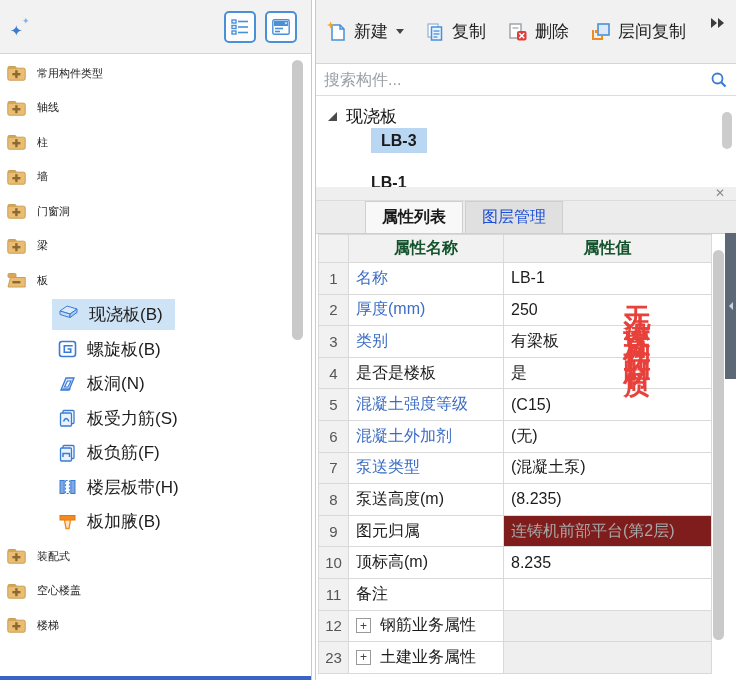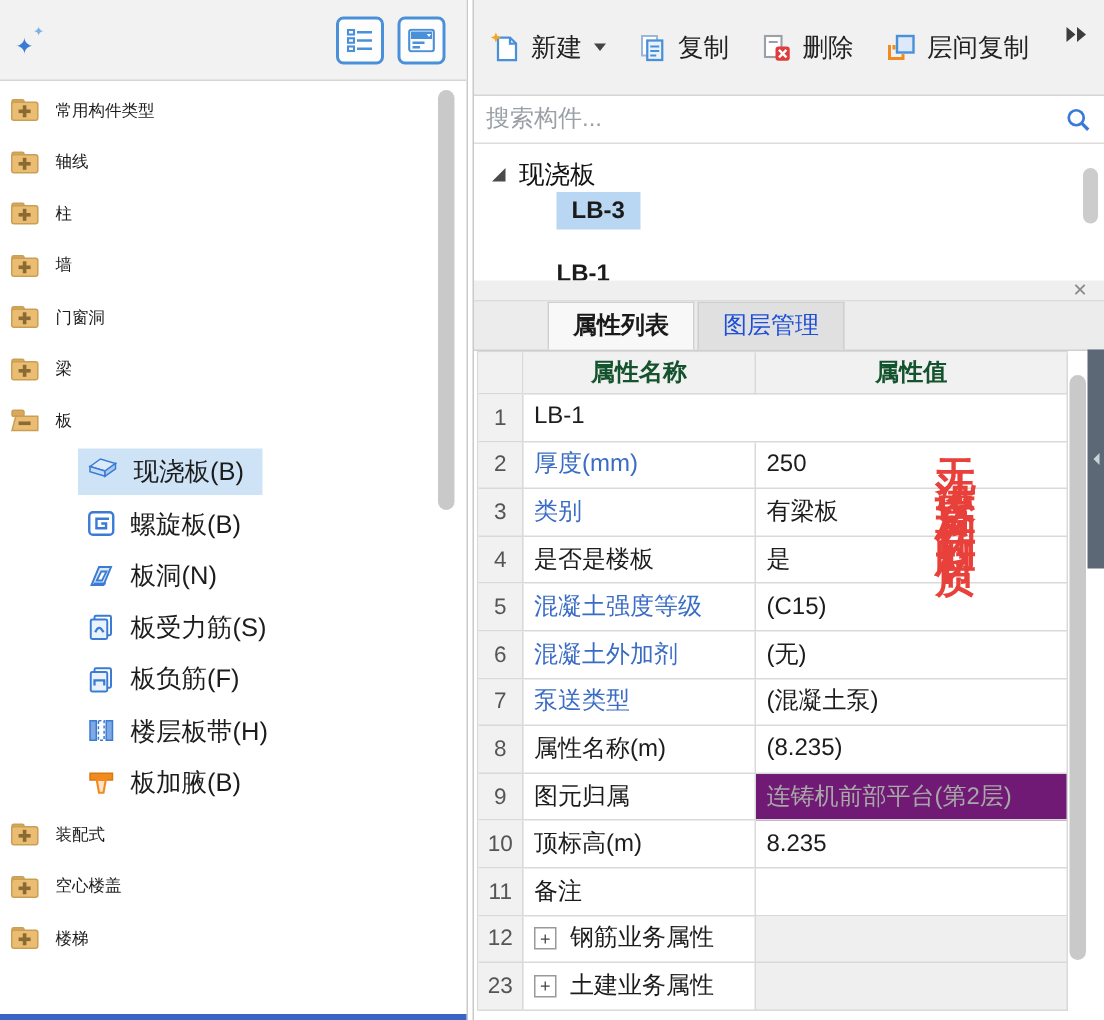--- a/index.html
+++ b/index.html
@@ -87,21 +87,21 @@
   .prow { height:31.6px; }
   .cell { border-right:1px solid #d9d9d9; border-bottom:1px solid #d9d9d9;
     display:flex; align-items:center; font-size:16px; color:#1c1c1c;
     padding:0 7px; overflow:hidden; white-space:nowrap; }
   .c-num { width:30px; justify-content:center; background:#f1f1f1; color:#555;
     font-size:15px; padding:0; }
   .c-name { width:155px; }
   .c-val { flex:1; }
   .h { background:#f1f1f1; justify-content:center; font-weight:bold; color:#14532d; }
   .lnk { color:#3b6cc5; }
-  .muted { color:#a8a8a8; background:#701a75; }
+  .muted { color:#a8a8a8; background:#7f1d1d; }
   .grayed { background:#efefef; }
   .expbox { width:15px; height:15px; border:1px solid #999; background:#fff;
     display:inline-flex; align-items:center; justify-content:center; font-size:12px;
     color:#444; margin-right:9px; line-height:1; }
   .p-scroll { width:14px; position:relative; }
   .p-thumb { position:absolute; left:1px; top:16px; width:11px; height:390px;
     background:#c9c9c9; border-radius:6px; }
 
   
   .edgebar { position:absolute; right:0; top:233px; width:11px; height:146px;
@@ -421,20 +421,21 @@
       <div class="p-body">
         <div class="ptable">
           <div class="phead">
             <div class="cell c-num h"></div>
             <div class="cell c-name h">属性名称</div>
             <div class="cell c-val h">属性值</div>
           </div>
 
           <div class="prow">
             <div class="cell c-num">1</div>
+            <div class="cell c-name lnk">名称</div>
             <div class="cell c-val">LB-1</div>
           </div>
           <div class="prow">
             <div class="cell c-num">2</div>
             <div class="cell c-name lnk">厚度(mm)</div>
             <div class="cell c-val">250</div>
           </div>
           <div class="prow">
             <div class="cell c-num">3</div>
             <div class="cell c-name lnk">类别</div>
@@ -455,21 +456,21 @@
             <div class="cell c-name lnk">混凝土外加剂</div>
             <div class="cell c-val">(无)</div>
           </div>
           <div class="prow">
             <div class="cell c-num">7</div>
             <div class="cell c-name lnk">泵送类型</div>
             <div class="cell c-val">(混凝土泵)</div>
           </div>
           <div class="prow">
             <div class="cell c-num">8</div>
-            <div class="cell c-name">属性名称(m)</div>
+            <div class="cell c-name">泵送高度(m)</div>
             <div class="cell c-val">(8.235)</div>
           </div>
           <div class="prow">
             <div class="cell c-num">9</div>
             <div class="cell c-name">图元归属</div>
             <div class="cell c-val muted">连铸机前部平台(第2层)</div>
           </div>
           <div class="prow">
             <div class="cell c-num">10</div>
             <div class="cell c-name">顶标高(m)</div>

